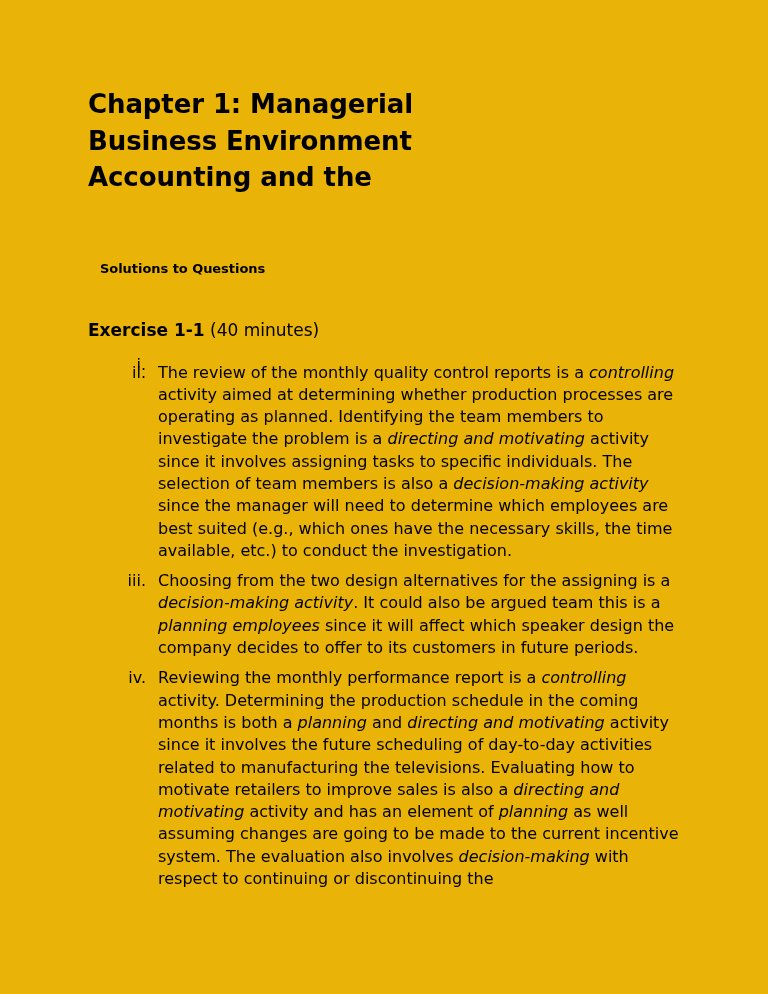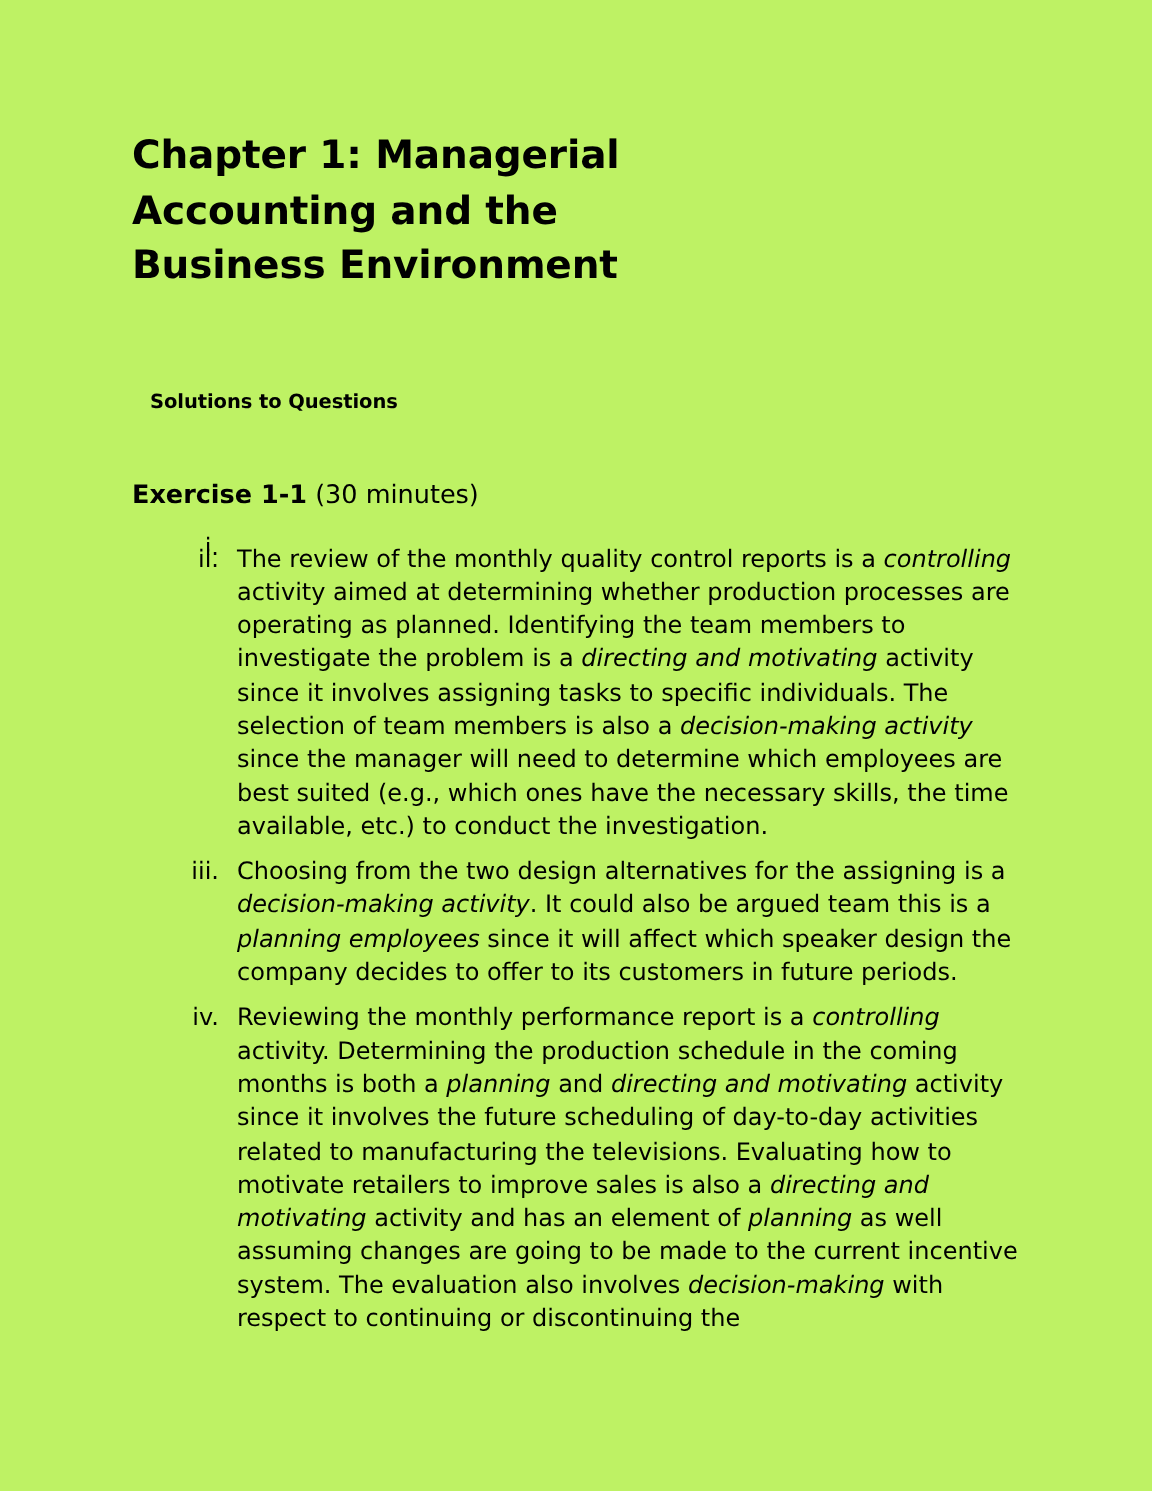--- a/index.html
+++ b/index.html
@@ -13,21 +13,21 @@
     overflow: hidden;
     font-family: "DejaVu Sans", "Liberation Sans", sans-serif;
     color: #000000;
     -webkit-font-smoothing: antialiased;
   }
 
   .page {
     position: relative;
     width: 768px;
     height: 994px;
-    background: #bef264;
+    background: #eab308;
     box-sizing: border-box;
   }
 
   .content {
     position: absolute;
     left: 88px;
     top: 0;
     width: 594px;
   }
 
@@ -106,28 +106,28 @@
   }
 </style>
 </head>
 <body>
 
 <div class="page">
   <div class="content">
 
     <h1 class="doc-title">
       <span class="tline">Chapter 1: Managerial</span>
+      <span class="tline">Business Environment</span>
       <span class="tline">Accounting and the</span>
-      <span class="tline">Business Environment</span>
     </h1>
 
     <div class="section-label">Solutions to Questions</div>
 
     <div class="exercise-heading">
-      <span class="ex-title">Exercise 1-1</span><span class="ex-time"> (30 minutes)</span>
+      <span class="ex-title">Exercise 1-1</span><span class="ex-time"> (40 minutes)</span>
     </div>
 
     <div class="roman-list" id="roman-list">
         <div class="roman-item">
           <span class="roman-marker">i.</span>
         </div>
         <div class="roman-item">
           <span class="roman-marker">ii.</span>
           <span class="roman-body"><span>The review of the monthly quality control reports is a </span><i>controlling</i><span> activity aimed at determining whether production processes are operating as planned. Identifying the team members to investigate the problem is a </span><i>directing and motivating</i><span> activity since it involves assigning tasks to specific individuals. The selection of team members is also a </span><i>decision-making activity</i><span> since the manager will need to determine which employees are best suited (e.g., which ones have the necessary skills, the time available, etc.) to conduct the investigation.</span></span>
         </div>

